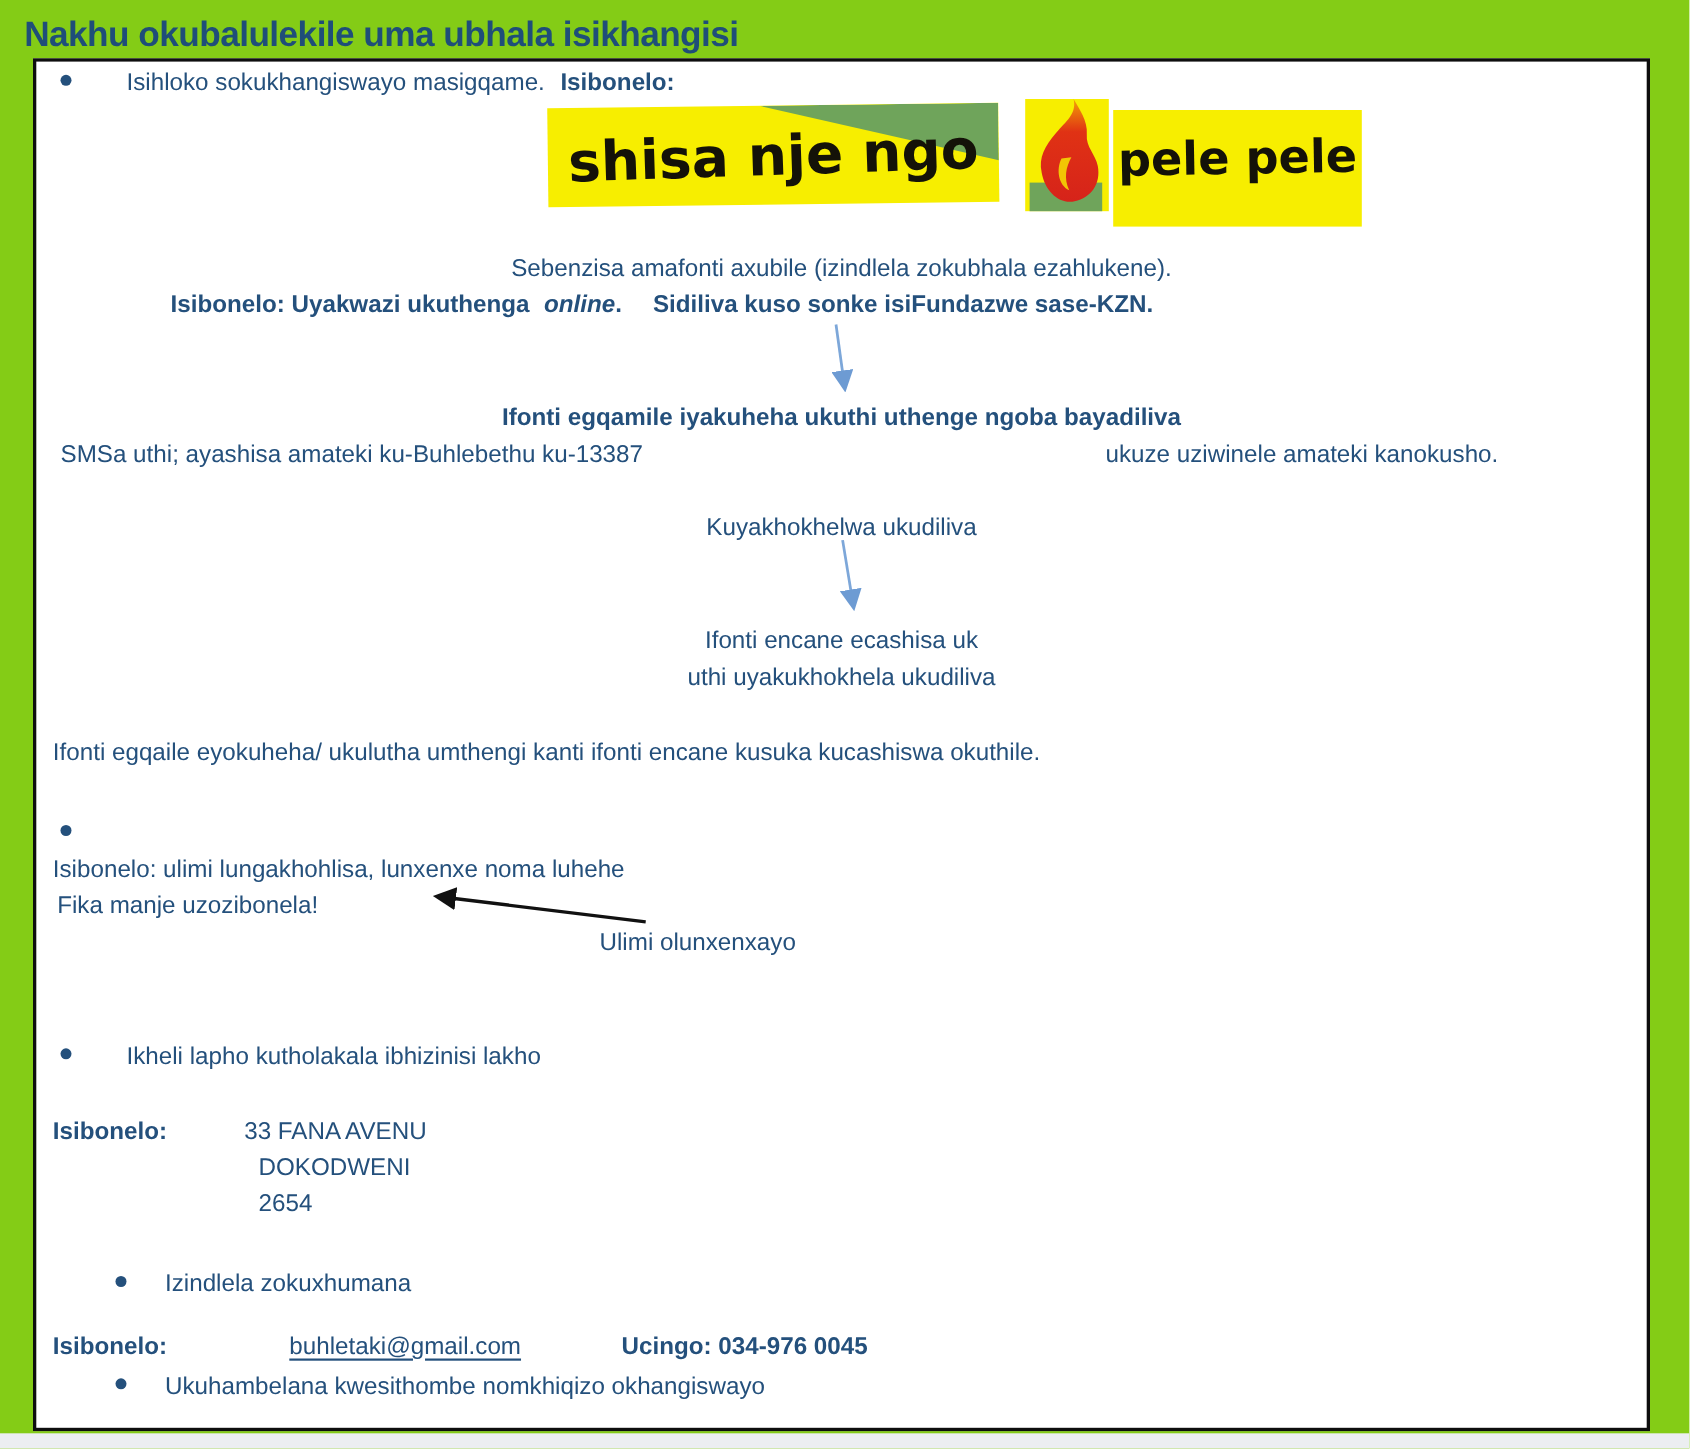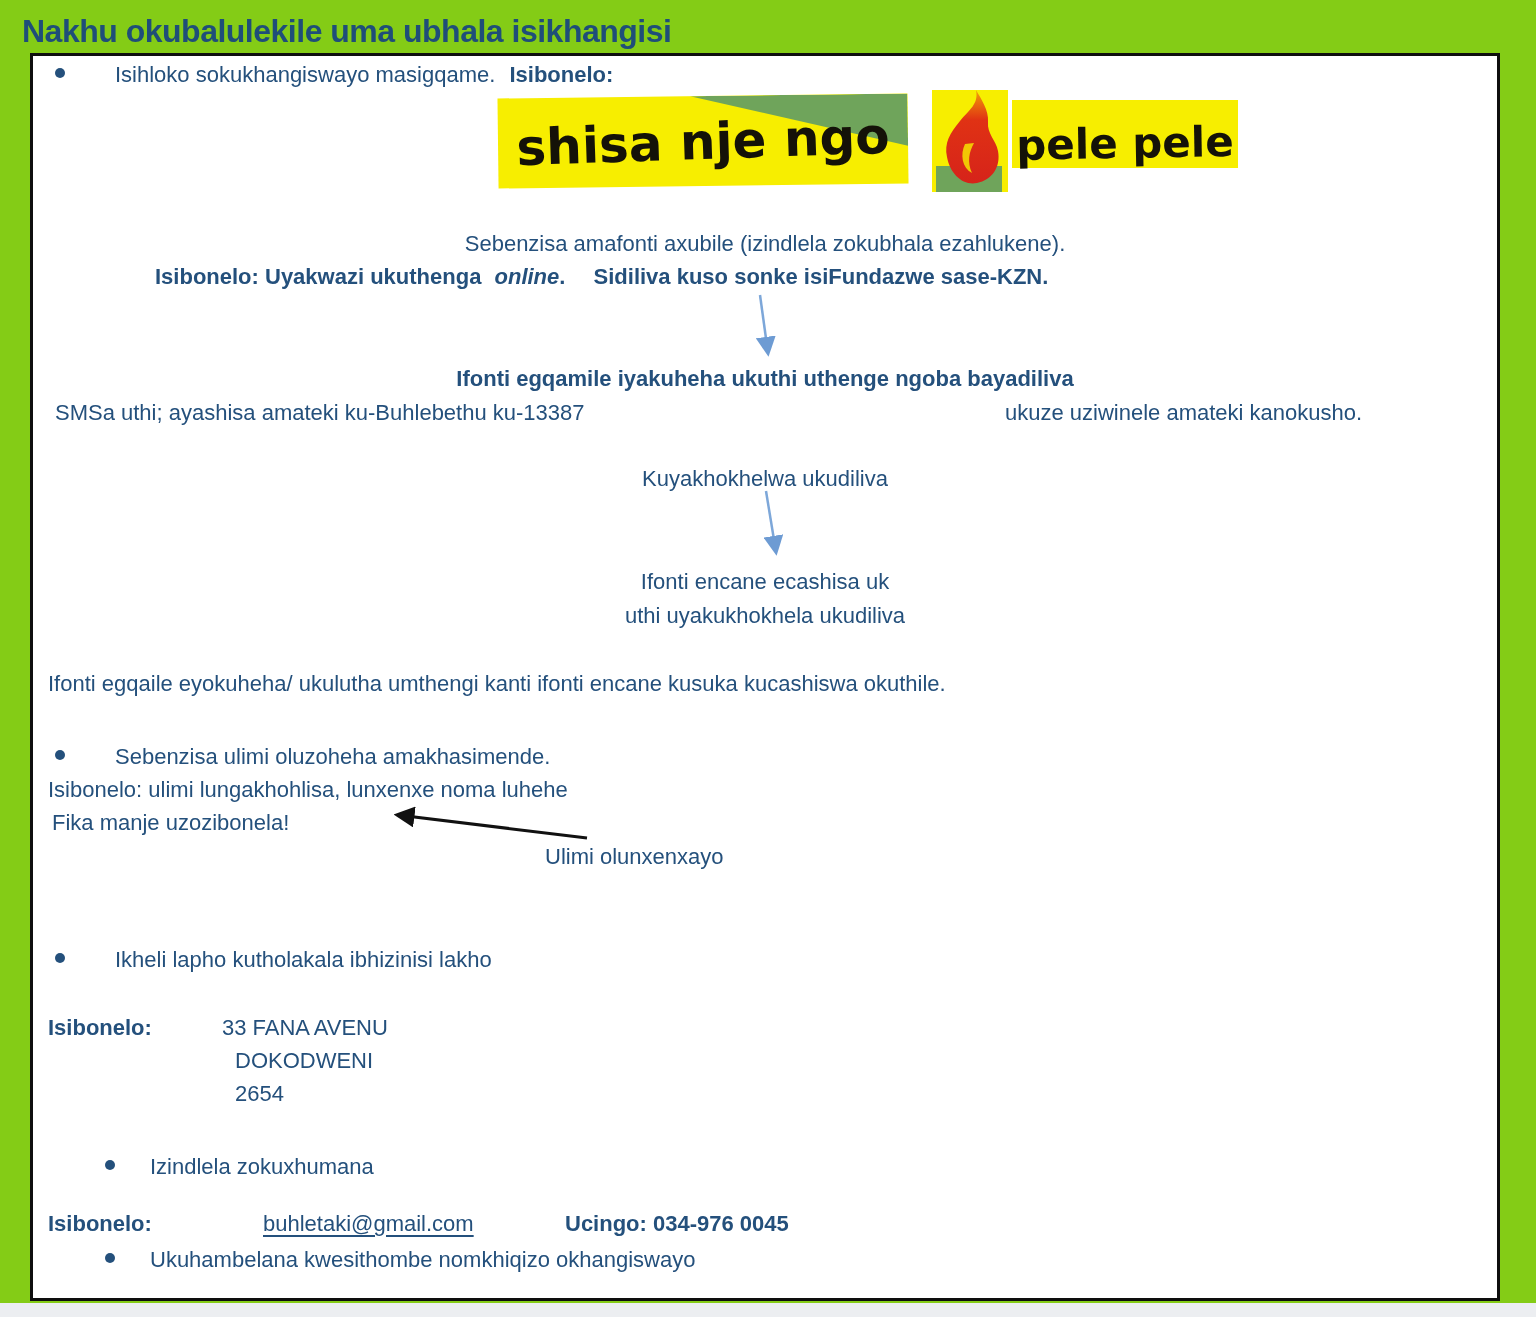--- a/index.html
+++ b/index.html
@@ -38,21 +38,21 @@
   #strip1-wedge{left:0;top:0;width:100%;height:100%;
     clip-path:polygon(47% 0, 100% 0, 100% 58%);background:var(--green);}
   .ad-text{
     width:100%;text-align:center;font-family:"DejaVu Sans",sans-serif;
     font-weight:800;color:#141208;white-space:nowrap;
   }
   #ad-left-text{left:0;top:0;font-size:50px;line-height:92px;transform:rotate(-1.2deg);}
   #flame-back{left:437px;top:2px;width:76px;height:102px;background:var(--yellow);}
   #flame-green{left:441px;top:78px;width:66px;height:26px;background:var(--green);}
   #flame-svg{left:437px;top:0;width:78px;height:104px;}
-  #strip2{left:517px;top:12px;width:226px;height:68px;}
+  #strip2{left:517px;top:12px;width:226px;height:106px;}
   #ad-right-text{left:0;top:0;font-size:42px;line-height:88px;transform:rotate(-1deg);}
   .ul{text-decoration:underline;text-underline-offset:4px;margin-left:28px;}
   svg{display:block;}
 </style>
 </head>
 <body>
 
 <div id="page">
 
   <div id="title" class="abs">Nakhu okubalulekile uma ubhala isikhangisi</div>
@@ -121,21 +121,20 @@
     </defs>
     <line x1="24" y1="5" x2="34" y2="66" stroke="var(--arrow-blue)" stroke-width="2.5" marker-end="url(#mb2)"></line>
   </svg>
 
   <div class="abs line center" style="top:566px;">Ifonti encane ecashisa uk</div>
   <div class="abs line center" style="top:600px;">uthi uyakukhokhela ukudiliva</div>
 
   <div class="abs line" style="left:48px;top:668px;">Ifonti egqaile eyokuheha/ ukulutha umthengi kanti ifonti encane kusuka kucashiswa okuthile.</div>
 
   <span class="abs dot" style="left:55px;top:750px;"></span>
-  <div class="abs line" style="left:115px;top:741px;">Sebenzisa ulimi oluzoheha amakhasimende.</div>
   <div class="abs line" style="left:48px;top:774px;">Isibonelo: ulimi lungakhohlisa, lunxenxe noma luhehe</div>
   <div class="abs line" style="left:52px;top:807px;">Fika manje uzozibonela!</div>
 
   <svg class="abs" style="left:382px;top:802px;" width="215" height="45">
     <defs>
       <marker id="mk1" markerWidth="7" markerHeight="7" refX="5.5" refY="3.5" orient="auto">
         <path d="M0,0 L7,3.5 L0,7 Z" fill="#111111"></path>
       </marker>
     </defs>
     <line x1="205" y1="36" x2="16" y2="13" stroke="#111111" stroke-width="3" marker-end="url(#mk1)"></line>

